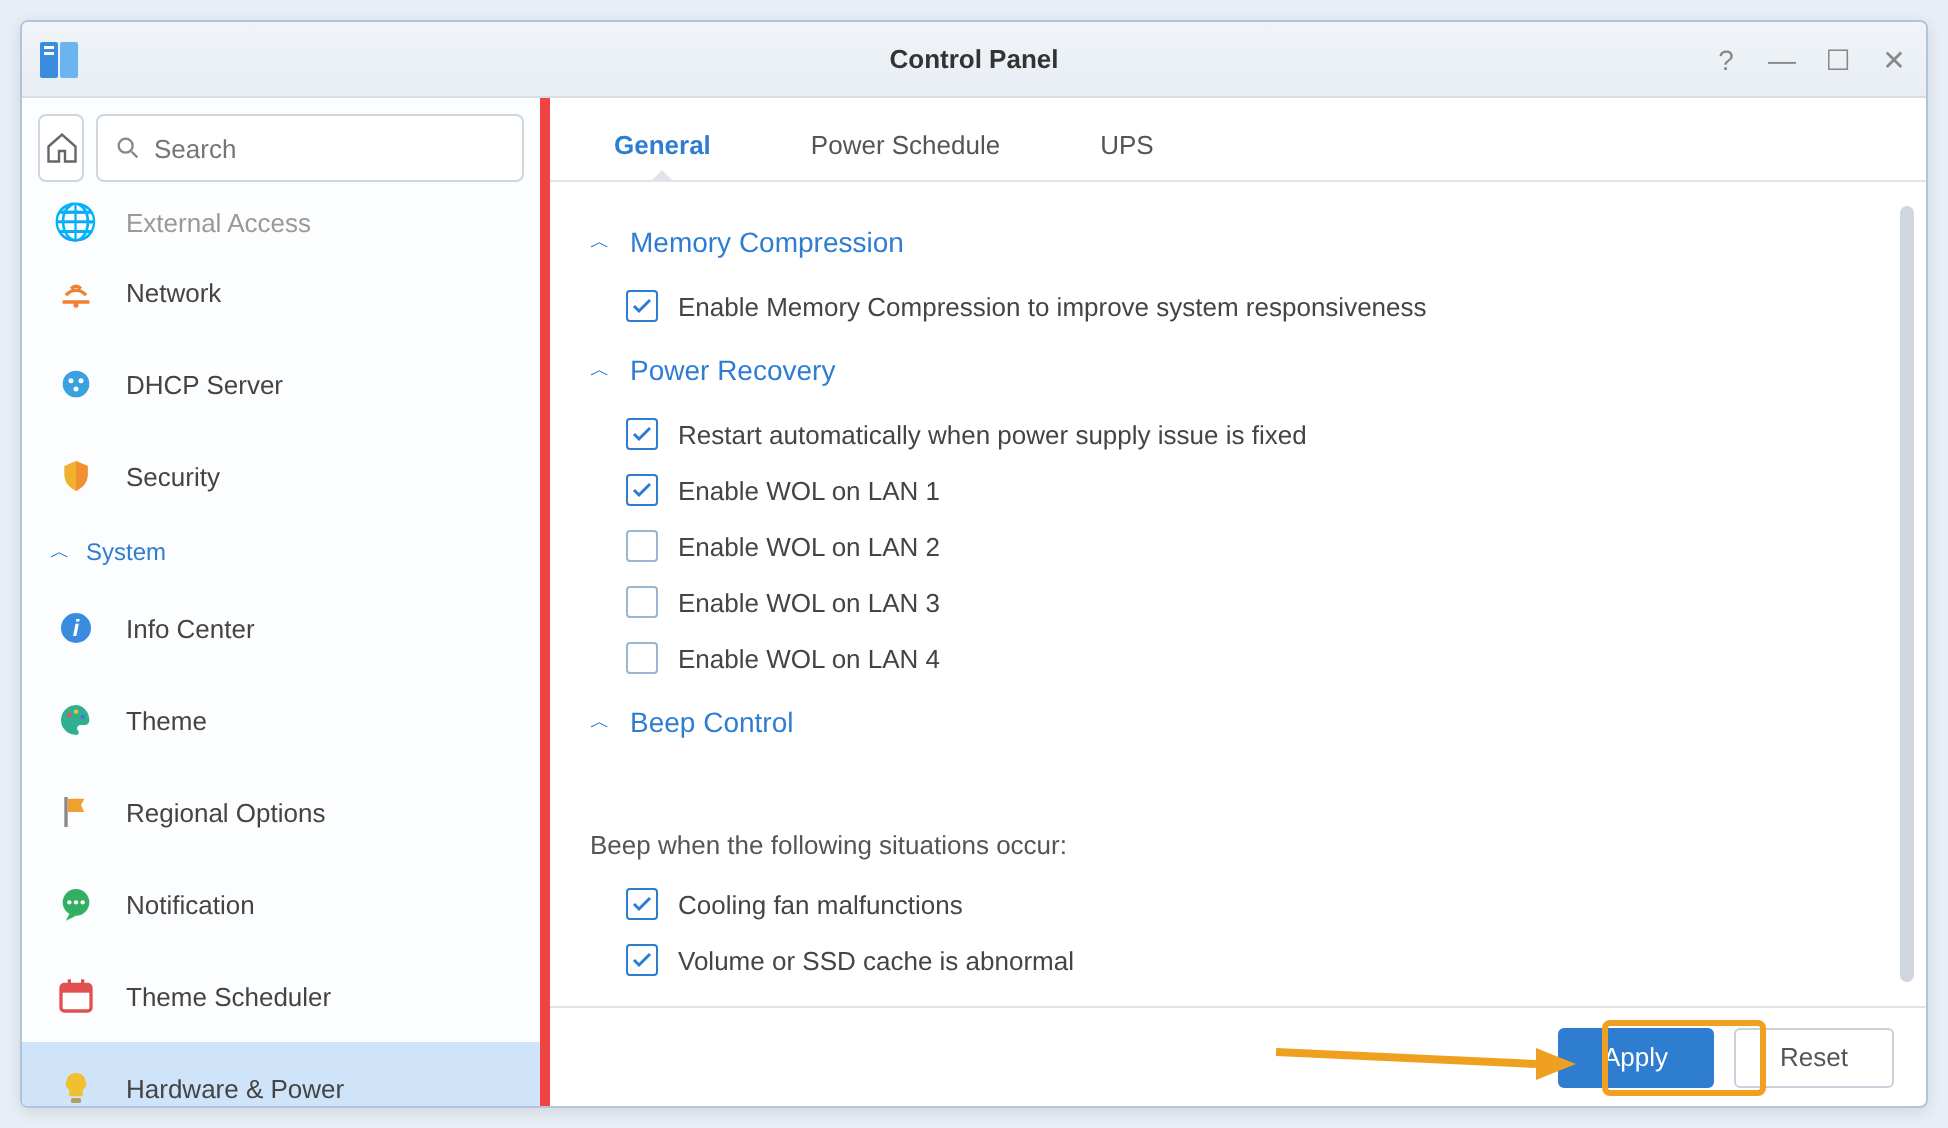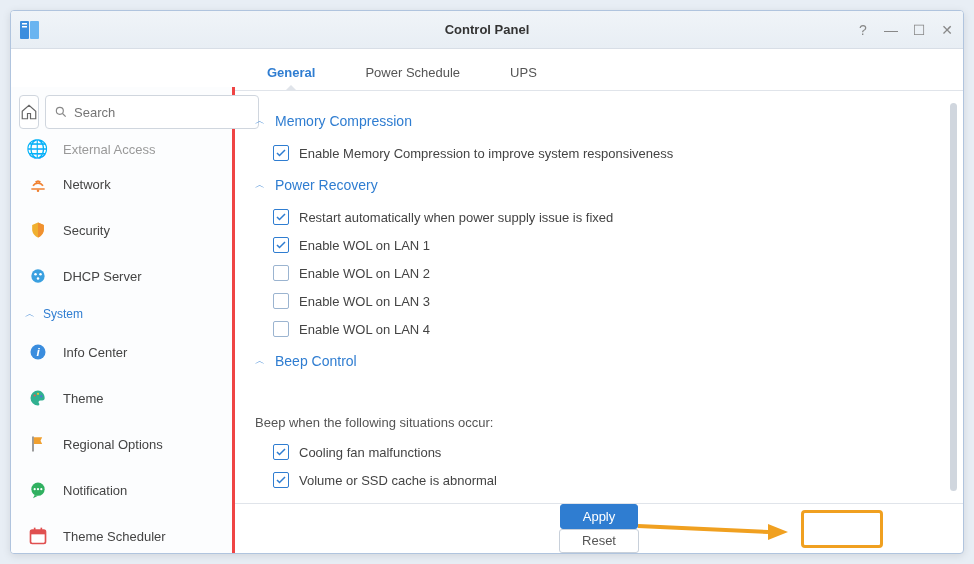--- a/index.html
+++ b/index.html
@@ -4,21 +4,21 @@
 <style>
 * { box-sizing: border-box; margin: 0; padding: 0; font-family: -apple-system, BlinkMacSystemFont, "Segoe UI", Arial, sans-serif; }
 body { background: #e8eef5; padding: 10px; }
 .window { width: 954px; height: 544px; background: #fff; border: 1px solid #b0c4de; border-radius: 4px; display: flex; flex-direction: column; overflow: hidden; box-shadow: 0 2px 8px rgba(0,0,0,0.1); }
 .titlebar { height: 38px; background: linear-gradient(#f0f4f8, #e8eef4); display: flex; align-items: center; padding: 0 8px; border-bottom: 1px solid #d8dee6; position: relative; gap: 48px; }
 .titlebar .app-icon { width: 24px; height: 24px; margin-right: 8px; display:flex; align-items:center; }
 .titlebar .title { position: absolute; left: 0; right: 0; text-align: center; font-size: 13px; color: #333; font-weight: 600; pointer-events: none; }
 .titlebar .controls { margin-left: auto; display: flex; gap: 12px; position: relative; z-index: 1; }
 .titlebar .controls span { width: 16px; height: 16px; color: #888; font-size: 14px; display: flex; align-items: center; justify-content: center; cursor: pointer; }
 .body { flex: 1; display: flex; overflow: hidden; }
-.sidebar { width: 224px; border-right: 3px solid #ef4444; display: flex; flex-direction: column; background: #fcfdfe; margin-top: 38px; }
+.sidebar { width: 264px; border-right: 5px solid #ef4444; display: flex; flex-direction: column; background: #fcfdfe; }
 .sidebar-top { display: flex; align-items: center; padding: 8px 8px 8px 8px; gap: 6px; }
 .home-btn { width: 34px; height: 34px; border: 1px solid #d0d6de; border-radius: 4px; display: flex; align-items: center; justify-content: center; background: #fff; cursor: pointer; }
 .search-wrap { flex: 1; height: 34px; border: 1px solid #d0d6de; border-radius: 4px; display: flex; align-items: center; padding: 0 8px; background: #fff; }
 .search-wrap input { border: none; outline: none; flex: 1; font-size: 13px; color: #555; background: transparent; }
 .sidebar-list { flex: 1; overflow-y: auto; }
 .sb-item { display: flex; align-items: center; height: 46px; padding: 0 16px; gap: 14px; cursor: pointer; font-size: 13px; color: #444; }
 .sb-item.active { background: #cfe4f8; }
 .sb-item .ico { width: 22px; height: 22px; display: flex; align-items: center; justify-content: center; font-size: 18px; }
 .sb-header { display: flex; align-items: center; height: 30px; padding: 0 14px; gap: 8px; color: #2f7dd1; font-size: 12px; cursor: pointer; }
 .sb-header .chev { font-size: 10px; }
@@ -33,21 +33,21 @@
 .section-title { display: flex; align-items: center; gap: 10px; color: #2f7dd1; font-size: 14px; margin: 10px 0 10px 0; cursor: pointer; }
 .section-title .chev { font-size: 10px; color: #2f7dd1; }
 .chk-row { display: flex; align-items: center; gap: 10px; padding: 6px 0 6px 18px; font-size: 13px; color: #444; }
 .chk { width: 16px; height: 16px; border: 1px solid #9bb4d0; border-radius: 2px; display: flex; align-items: center; justify-content: center; background: #fff; cursor: pointer; flex-shrink:0;}
 .chk.checked { border-color: #2f7dd1; }
 .chk.checked svg { display: block; }
 .chk svg { display: none; }
 .note { font-size: 12px; color: #666; padding: 6px 0 8px 18px; line-height: 1.4; }
 .note .lbl { color: #1fa060; }
 .beep-desc { font-size: 13px; color: #555; padding: 4px 0 8px 0; margin-top: 42px; }
-.footer { height: 50px; border-top: 1px solid #e0e4ea; display: flex; align-items: center; justify-content: flex-end; padding: 0 16px; position: relative; flex-direction: column; }
+.footer { height: 50px; border-top: 1px solid #e0e4ea; display: flex; align-items: center; justify-content: flex-end; padding: 0 16px; gap: 10px; position: relative; }
 .btn { height: 30px; padding: 0 22px; border: 1px solid #c8d0da; border-radius: 3px; background: #fff; font-size: 13px; color: #555; cursor: pointer; }
 .btn.primary { background: #2f7dd1; border-color: #2f7dd1; color: #fff; }
 .highlight-box { position: absolute; border: 3px solid #f0a020; border-radius: 4px; right: 80px; top: 6px; width: 82px; height: 38px; pointer-events: none; }
 .arrow { position: absolute; right: 170px; top: 12px; pointer-events: none; }
 </style>
 </head>
 <body>
 
 <div class="window">
   <div class="titlebar">
@@ -94,36 +94,36 @@
               <svg width="20" height="20" viewBox="0 0 24 24">
                 <path d="M4 18h16M6 14c3-4 9-4 12 0M9 10c2-2 4-2 6 0" stroke="#f08030" stroke-width="2" fill="none"></path>
                 <circle cx="12" cy="20" r="1.5" fill="#f08030"></circle>
               </svg>
             </span>
           <span>Network</span>
         </div>
         <div class="sb-item">
           <span class="ico">
               <svg width="20" height="20" viewBox="0 0 24 24">
-                <path d="M12 3l7 3v5c0 5-3 8-7 10-4-2-7-5-7-10V6l7-3z" fill="#f0b030"></path>
-                <path d="M12 3v18c4-2 7-5 7-10V6l-7-3z" fill="#f09030"></path>
-              </svg>
-            </span>
-          <span>Security</span>
-        </div>
-        <div class="sb-item">
-          <span class="ico">
-              <svg width="20" height="20" viewBox="0 0 24 24">
                 <circle cx="12" cy="12" r="8" fill="#3aa0e0"></circle>
                 <circle cx="9" cy="10" r="1.5" fill="#fff"></circle>
                 <circle cx="15" cy="10" r="1.5" fill="#fff"></circle>
                 <circle cx="12" cy="15" r="1.5" fill="#fff"></circle>
               </svg>
             </span>
           <span>DHCP Server</span>
+        </div>
+        <div class="sb-item">
+          <span class="ico">
+              <svg width="20" height="20" viewBox="0 0 24 24">
+                <path d="M12 3l7 3v5c0 5-3 8-7 10-4-2-7-5-7-10V6l7-3z" fill="#f0b030"></path>
+                <path d="M12 3v18c4-2 7-5 7-10V6l-7-3z" fill="#f09030"></path>
+              </svg>
+            </span>
+          <span>Security</span>
         </div>
         <div class="sb-header">
           <span class="chev">︿</span>
           <span>System</span>
         </div>
         <div class="sb-item">
           <span class="ico">
               <svg width="20" height="20" viewBox="0 0 24 24">
                 <circle cx="12" cy="12" r="9" fill="#3a8dde"></circle>
                 <text x="12" y="17" text-anchor="middle" fill="#fff" font-size="14" font-weight="bold" font-style="italic">i</text>

